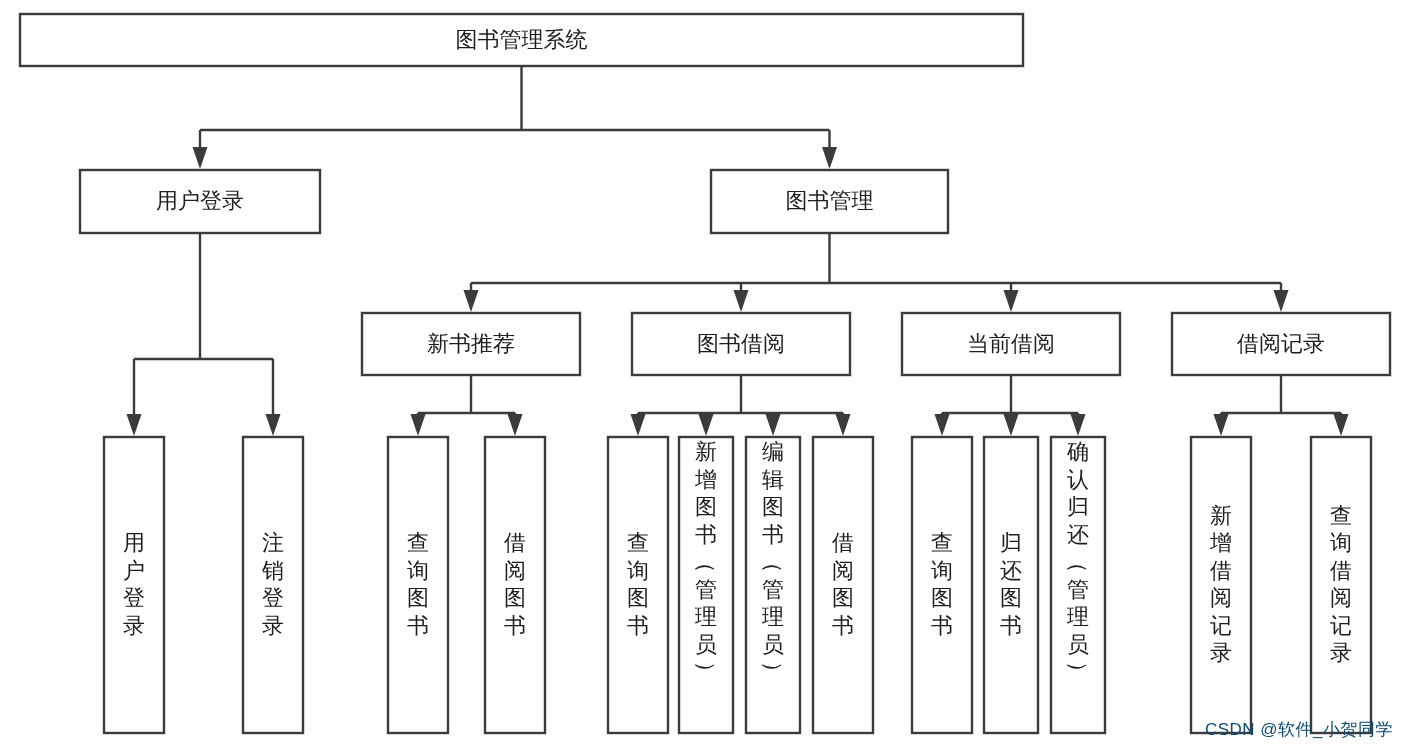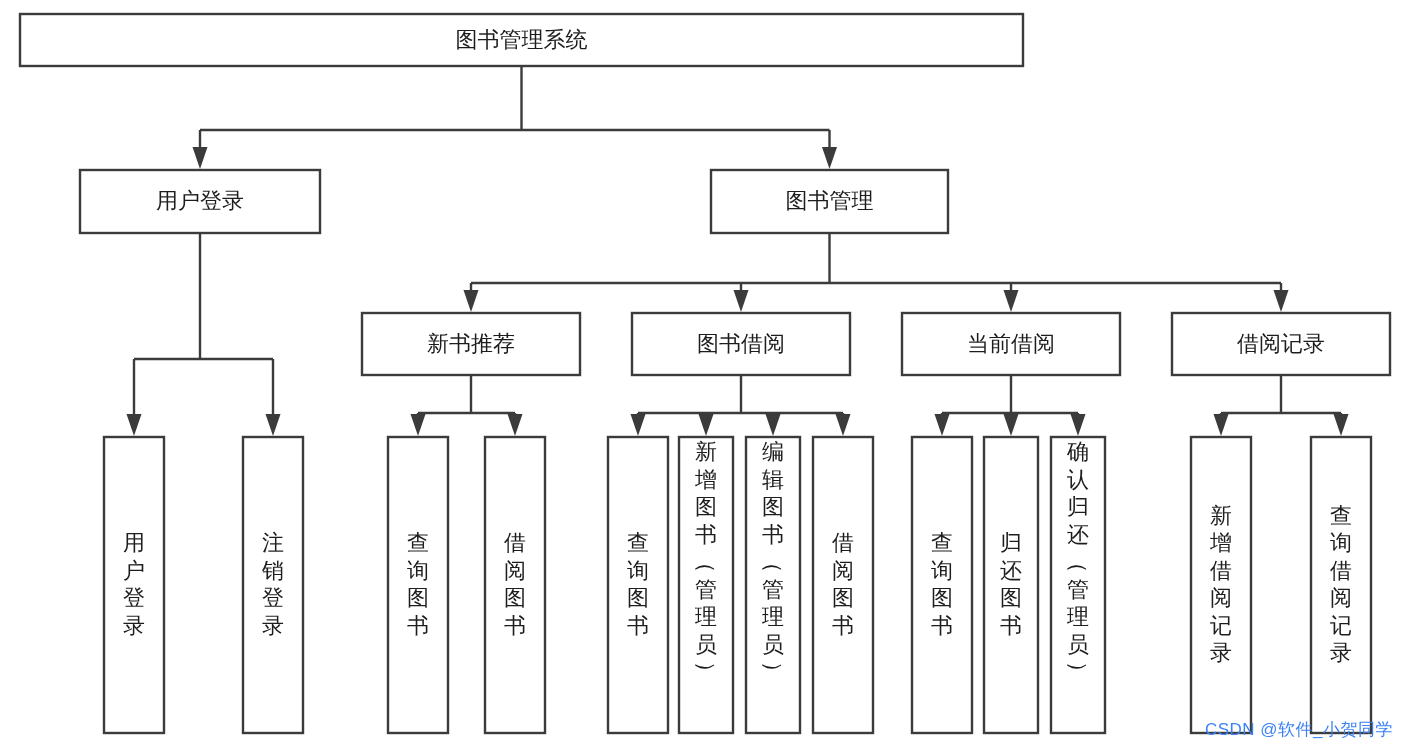--- a/index.html
+++ b/index.html
@@ -47,21 +47,21 @@
     font-size: 22px;
     fill: #1d1d1d;
     text-anchor: middle;
   }
   .watermark {
     position: absolute;
     right: 12px;
     bottom: 6px;
     font-family: "Liberation Sans", sans-serif;
     font-size: 17px;
-    color: #3b82f6;
+    color: #0c4a6e;
     letter-spacing: 0.5px;
     white-space: nowrap;
     pointer-events: none;
   }
 </style>
 </head>
 <body>
 
 <svg id="diagram" viewBox="0 0 1405 747">
   <g id="edges-layer">

